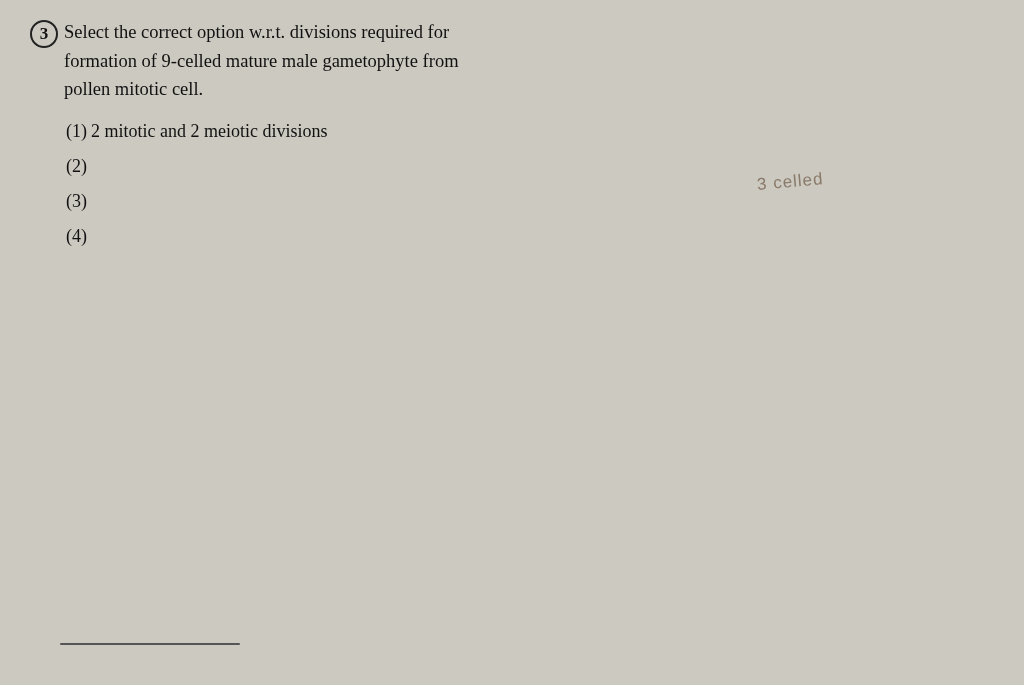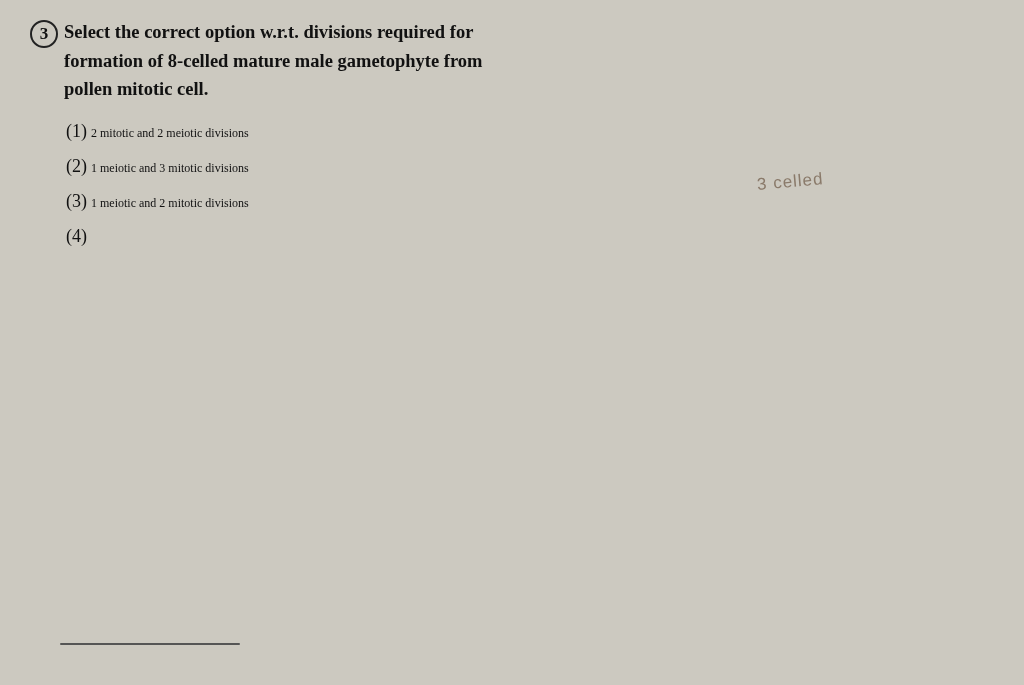--- a/index.html
+++ b/index.html
@@ -50,21 +50,21 @@
       font-weight: bold;
       color: #111;
       flex-shrink: 0;
       margin-top: 2px;
     }
 
     .question-text {
       font-size: 18.5px;
       line-height: 1.55;
       color: #111;
-      font-weight: bold;
+      font-weight: normal;
       max-width: 680px;
     }
 
     .options-list {
       display: flex;
       flex-direction: column;
       gap: 8px;
       margin-left: 36px;
       margin-top: 4px;
     }
@@ -78,21 +78,21 @@
       gap: 4px;
     }
 
     .option-number {
       font-size: 18px;
       color: #111;
       flex-shrink: 0;
     }
 
     .option-text {
-      font-size: 12px;
+      font-size: 18px;
       color: #111;
     }
 
     .handwritten-annotation {
       position: absolute;
       top: 172px;
       right: 200px;
       font-family: 'Comic Sans MS', cursive, sans-serif;
       font-size: 17px;
       color: #8a7a6a;
@@ -115,40 +115,38 @@
 
 <div class="page-container">
   <div class="question-block">
 
     <div class="question-header">
       <div class="question-number-circle">
         <span>3</span>
       </div>
       <div class="question-text">
         <span>Select the correct option w.r.t. divisions required for</span><br>
-        <span>formation of 8-celled mature male gametophyte from</span><br>
+        <span>formation of 9-celled mature male gametophyte from</span><br>
         <span>pollen mitotic cell.</span>
       </div>
     </div>
 
     <div class="options-list">
 
       <div class="option-item">
         <span class="option-number">(1)</span>
         <span class="option-text">2 mitotic and 2 meiotic divisions</span>
       </div>
 
       <div class="option-item">
         <span class="option-number">(2)</span>
-        <span class="option-text">1 meiotic and 3 mitotic divisions</span>
       </div>
 
       <div class="option-item">
         <span class="option-number">(3)</span>
-        <span class="option-text">1 meiotic and 2 mitotic divisions</span>
       </div>
 
       <div class="option-item">
         <span class="option-number">(4)</span>
       </div>
 
     </div>
 
   </div>
 

